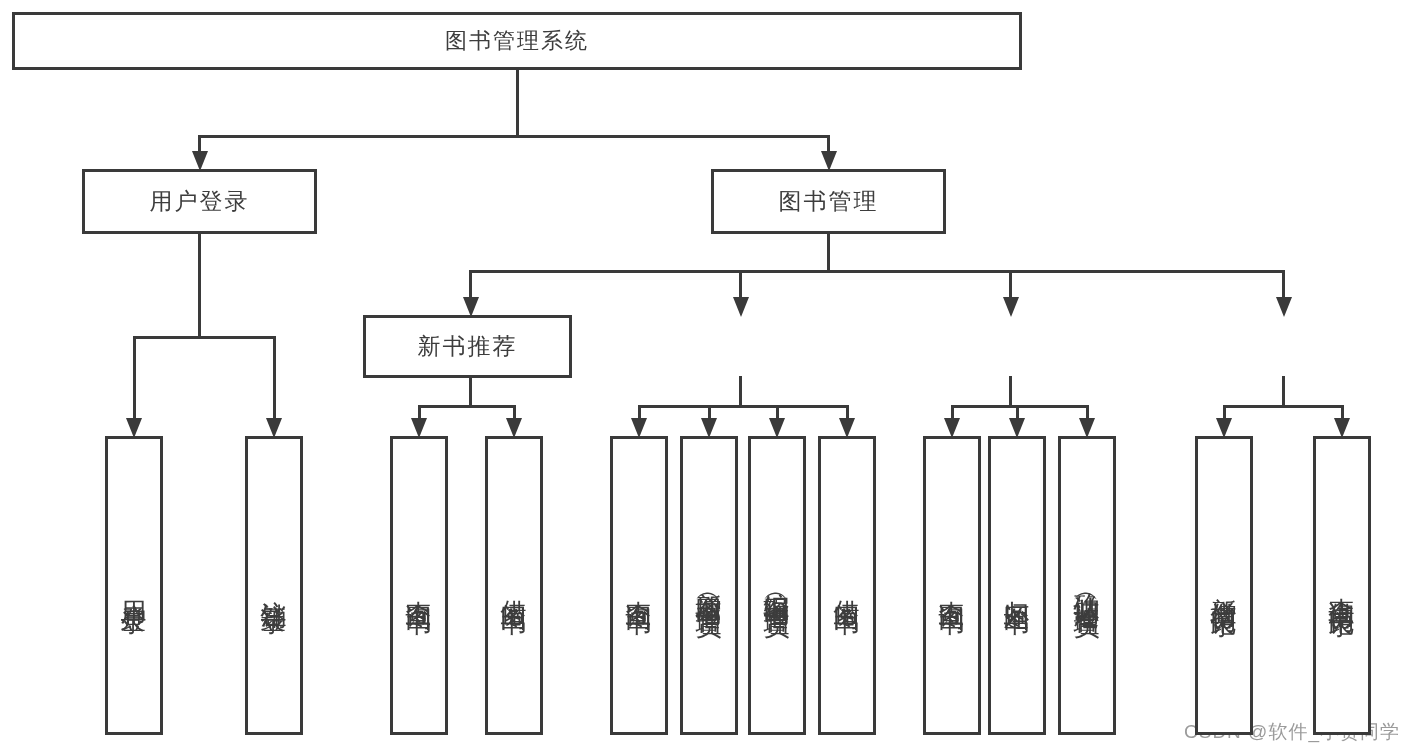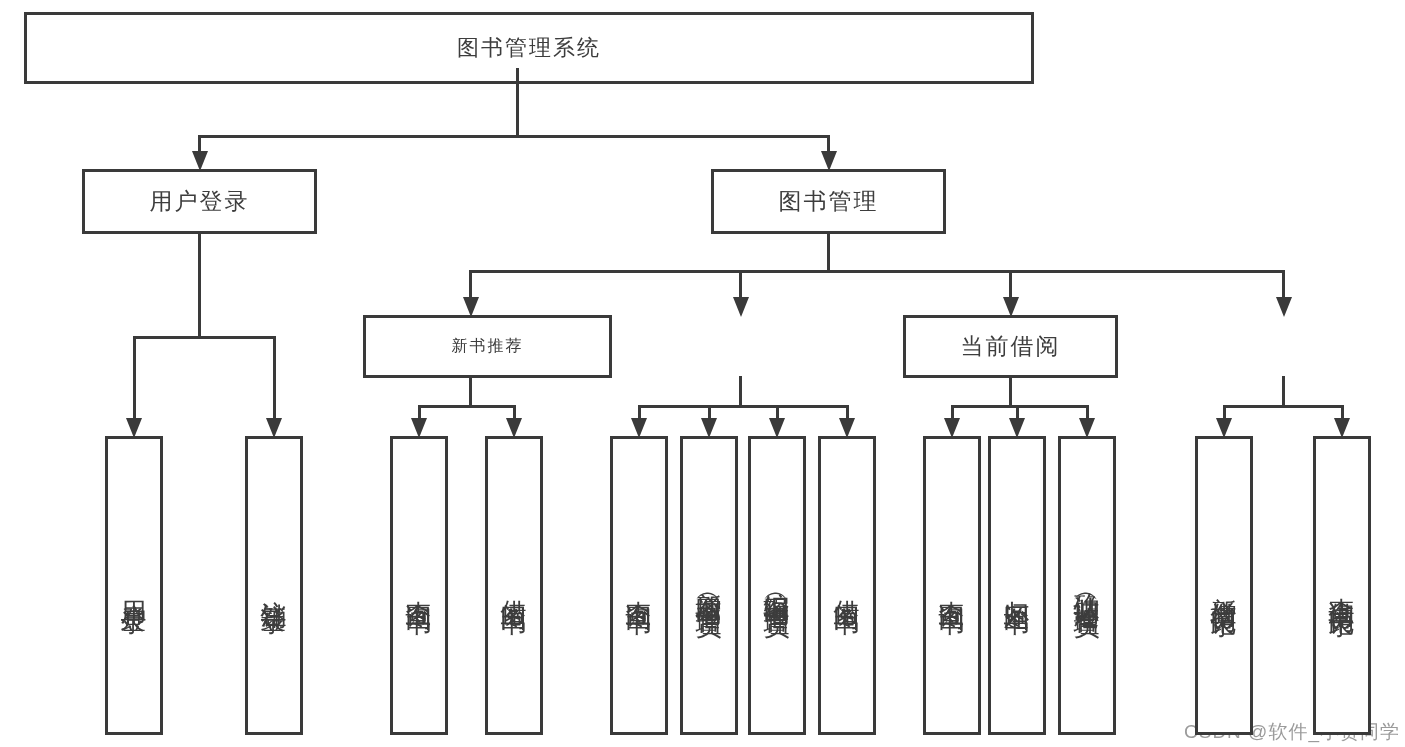--- a/index.html
+++ b/index.html
@@ -51,25 +51,24 @@
     font-size: 19px;
     letter-spacing: 1px;
     white-space: nowrap;
   }
 </style>
 </head>
 <body>
 
 <div class="canvas">
   <div class="watermark">CSDN @软件_小贺同学</div>
-<div class="node" style="left: 12px; top: 12px; width: 1010px; height: 72px; font-size: 22px; margin-left: 12px;">图书管理系统</div>
+<div class="node" style="left: 12px; top: 12px; width: 1010px; height: 58px; font-size: 22px;">图书管理系统</div>
     <div class="node" style="left: 82px; top: 169px; width: 235px; height: 65px; font-size: 23px;">用户登录</div>
     <div class="node" style="left: 711px; top: 169px; width: 235px; height: 65px; font-size: 23px;">图书管理</div>
-    <div class="node" style="left: 363px; top: 315px; width: 249px; height: 63px; font-size: 16px;">新书推荐</div>
-    <div class="node" style="left: 903px; top: 315px; width: 215px; height: 63px; font-size: 23px;">当前借阅</div>
+    <div class="node" style="left: 363px; top: 315px; width: 209px; height: 63px; font-size: 23px;">新书推荐</div>
     <div class="node vertical" style="left: 105px; top: 436px; width: 58px; height: 299px;">用户登录</div>
     <div class="node vertical" style="left: 245px; top: 436px; width: 58px; height: 299px;">注销登录</div>
     <div class="node vertical" style="left: 390px; top: 436px; width: 58px; height: 299px;">查询图书</div>
     <div class="node vertical" style="left: 485px; top: 436px; width: 58px; height: 299px;">借阅图书</div>
     <div class="node vertical" style="left: 610px; top: 436px; width: 58px; height: 299px;">查询图书</div>
     <div class="node vertical" style="left: 680px; top: 436px; width: 58px; height: 299px;">新增图书（管理员）</div>
     <div class="node vertical" style="left: 748px; top: 436px; width: 58px; height: 299px;">编辑图书（管理员）</div>
     <div class="node vertical" style="left: 818px; top: 436px; width: 58px; height: 299px;">借阅图书</div>
     <div class="node vertical" style="left: 923px; top: 436px; width: 58px; height: 299px;">查询图书</div>
     <div class="node vertical" style="left: 988px; top: 436px; width: 58px; height: 299px;">归还图书</div>

